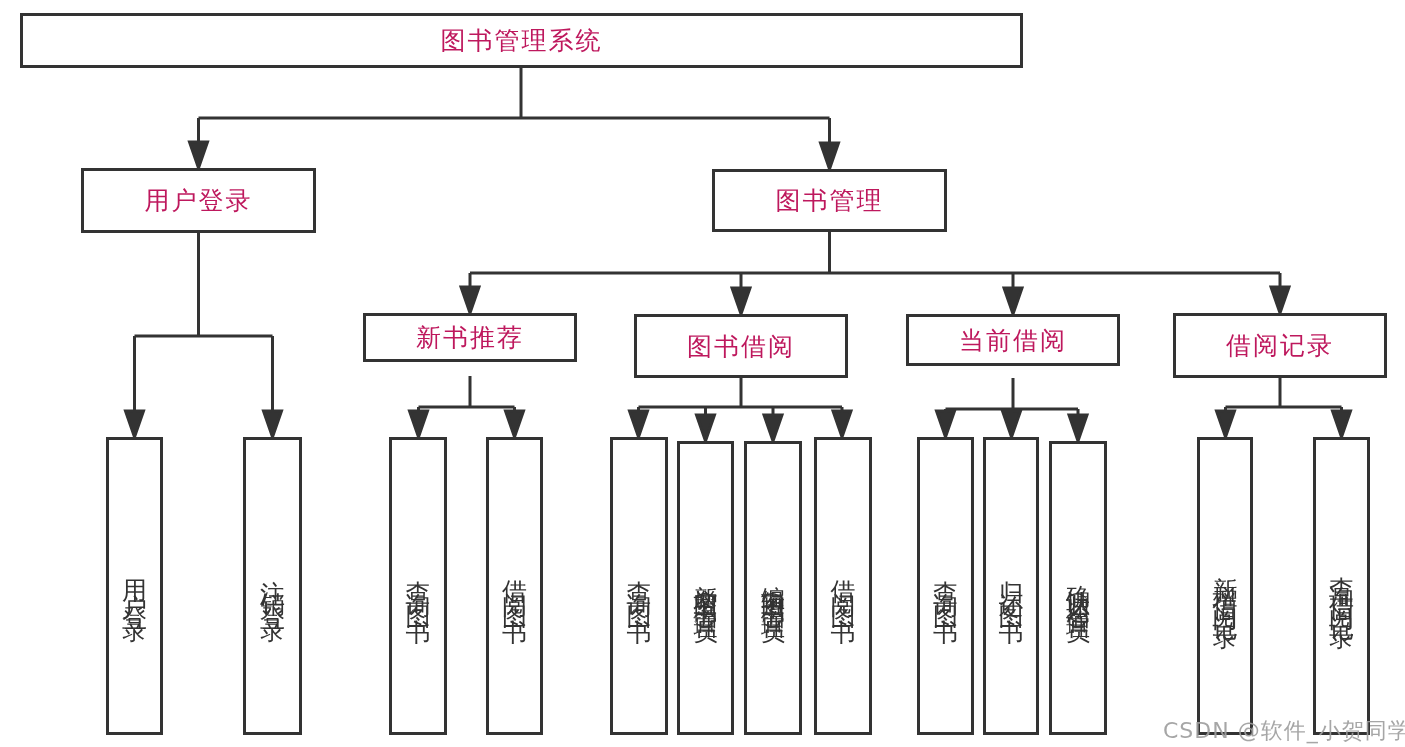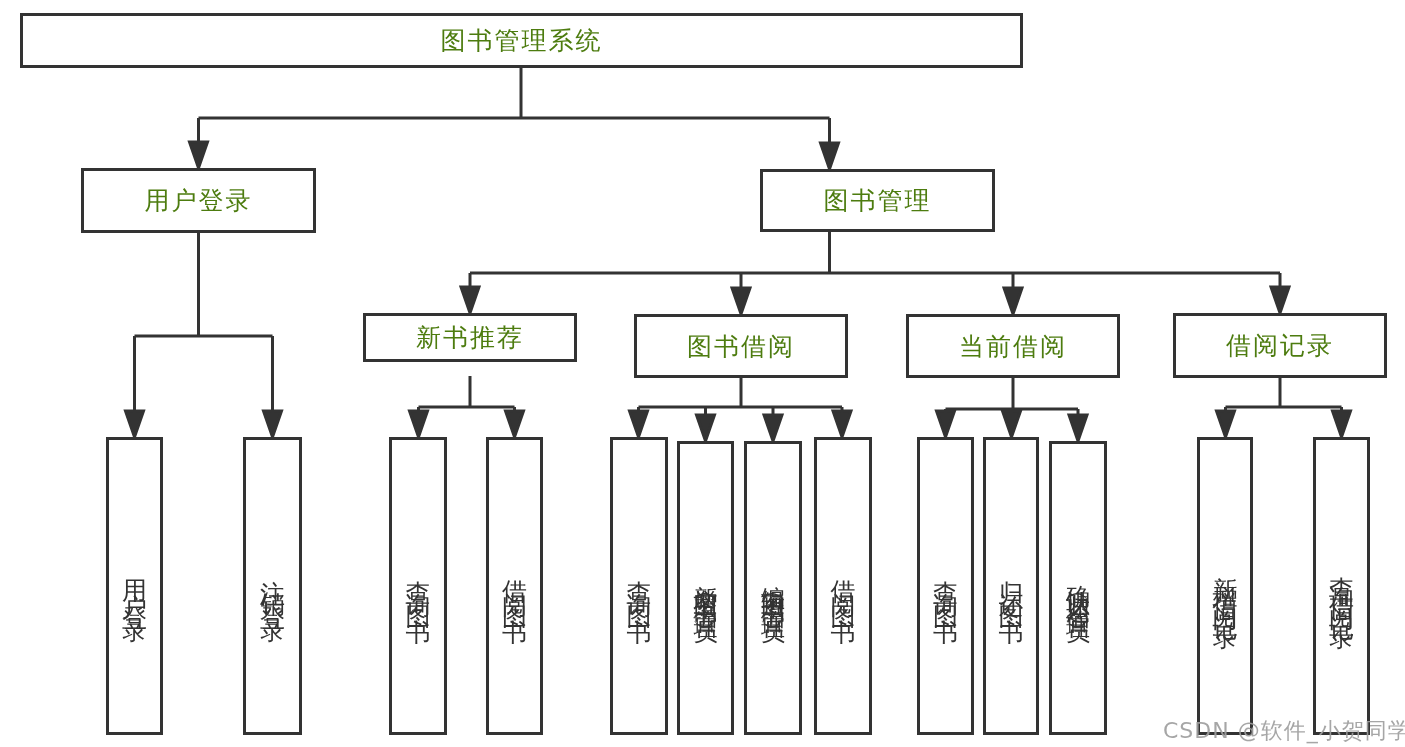--- a/index.html
+++ b/index.html
@@ -25,21 +25,21 @@
   .box {
     position: absolute;
     box-sizing: border-box;
     border: 3px solid #333333;
     background: #ffffff;
     display: flex;
     align-items: center;
     justify-content: center;
     font-size: 25px;
     letter-spacing: 2px;
-    color: #4d7c0f;
+    color: #be185d;
   }
   .leaf {
     position: absolute;
     box-sizing: border-box;
     border: 3px solid #333333;
     background: #ffffff;
     display: flex;
     align-items: center;
     justify-content: center;
   }
@@ -113,31 +113,31 @@
     </g>
   </svg>
 
   <div class="box" style="left:20px; top:13px; width:1003px; height:55px;">
     <span>图书管理系统</span>
   </div>
 
   <div class="box" style="left:81px; top:168px; width:235px; height:65px;">
     <span>用户登录</span>
   </div>
-  <div class="box" style="left:712px; top:169px; width:235px; height:63px;margin-left:48px;">
+  <div class="box" style="left:712px; top:169px; width:235px; height:63px;">
     <span>图书管理</span>
   </div>
 
   <div class="box" style="left:363px; top:313px; width:214px; height:49px;">
     <span>新书推荐</span>
   </div>
   <div class="box" style="left:634px; top:314px; width:214px; height:64px;text-align:center;">
     <span>图书借阅</span>
   </div>
-  <div class="box" style="left:906px; top:314px; width:214px; height:64px;text-align:center;">
+  <div class="box" style="left:906px; top:314px; width:214px; height:52px;text-align:center;">
     <span>当前借阅</span>
   </div>
   <div class="box" style="left:1173px; top:313px; width:214px; height:65px;">
     <span>借阅记录</span>
   </div>
 
   <div class="leaf" style="left:106px; top:437px; width:57px; height:298px;">
     <span class="vtext">用户登录</span>
   </div>
   <div class="leaf" style="left:243px; top:437px; width:59px; height:298px;">

